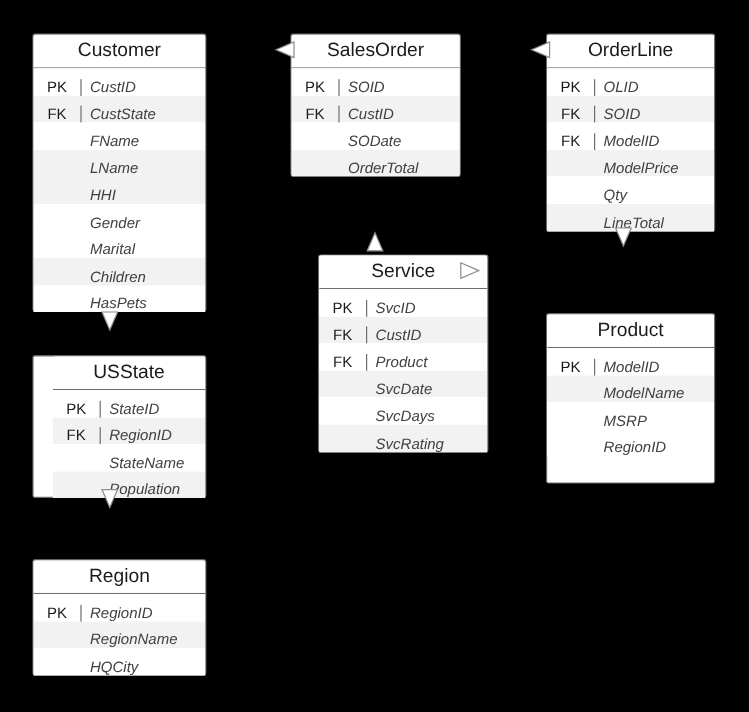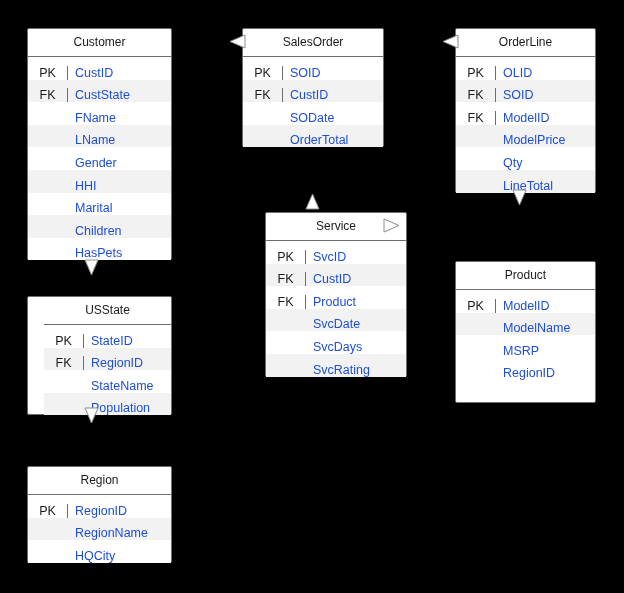--- a/index.html
+++ b/index.html
@@ -21,21 +21,21 @@
     background: #ffffff;
     border: 1px solid #6e6e6e;
     border-radius: 2px;
     box-sizing: border-box;
     box-shadow: 0 1px 1px rgba(0,0,0,0.35);
   }
   .entity-title {
     height: 27px;
     line-height: 27px;
     text-align: center;
-    font-size: 12px;
+    font-size: 16px;
     color: #1a1a1a;
     background: #ffffff;
     border-bottom: 1px solid #6e6e6e;
     border-radius: 2px 2px 0 0;
     white-space: nowrap;
     overflow: hidden;
   }
   .attr-list {
     display: block;
   }
@@ -58,25 +58,26 @@
     display: flex;
     align-items: center;
     justify-content: center;
     white-space: nowrap;
   }
   .attr-name {
     flex: 1 1 auto;
     box-sizing: border-box;
     padding-left: 7px;
     font-size: 12.5px;
-    color: #1d4ed8;
+    color: #404040;
     display: flex;
     align-items: center;
     white-space: nowrap;
     overflow: hidden;
+    font-style: italic;
   }
   
   .arrow {
     position: absolute;
     width: 0;
     height: 0;
   }
   .arrow svg {
     display: block;
     overflow: visible;
@@ -98,27 +99,27 @@
           <div class="attr-name">CustState</div>
         </div>
         <div class="attr-row">
           <div class="attr-key"></div>
           <div class="attr-name">FName</div>
         </div>
         <div class="attr-row alt">
           <div class="attr-key"></div>
           <div class="attr-name">LName</div>
         </div>
+        <div class="attr-row alt">
+          <div class="attr-key"></div>
+          <div class="attr-name">HHI</div>
+        </div>
         <div class="attr-row">
           <div class="attr-key"></div>
           <div class="attr-name">Gender</div>
-        </div>
-        <div class="attr-row alt">
-          <div class="attr-key"></div>
-          <div class="attr-name">HHI</div>
         </div>
         <div class="attr-row">
           <div class="attr-key"></div>
           <div class="attr-name">Marital</div>
         </div>
         <div class="attr-row alt">
           <div class="attr-key"></div>
           <div class="attr-name">Children</div>
         </div>
         <div class="attr-row">

